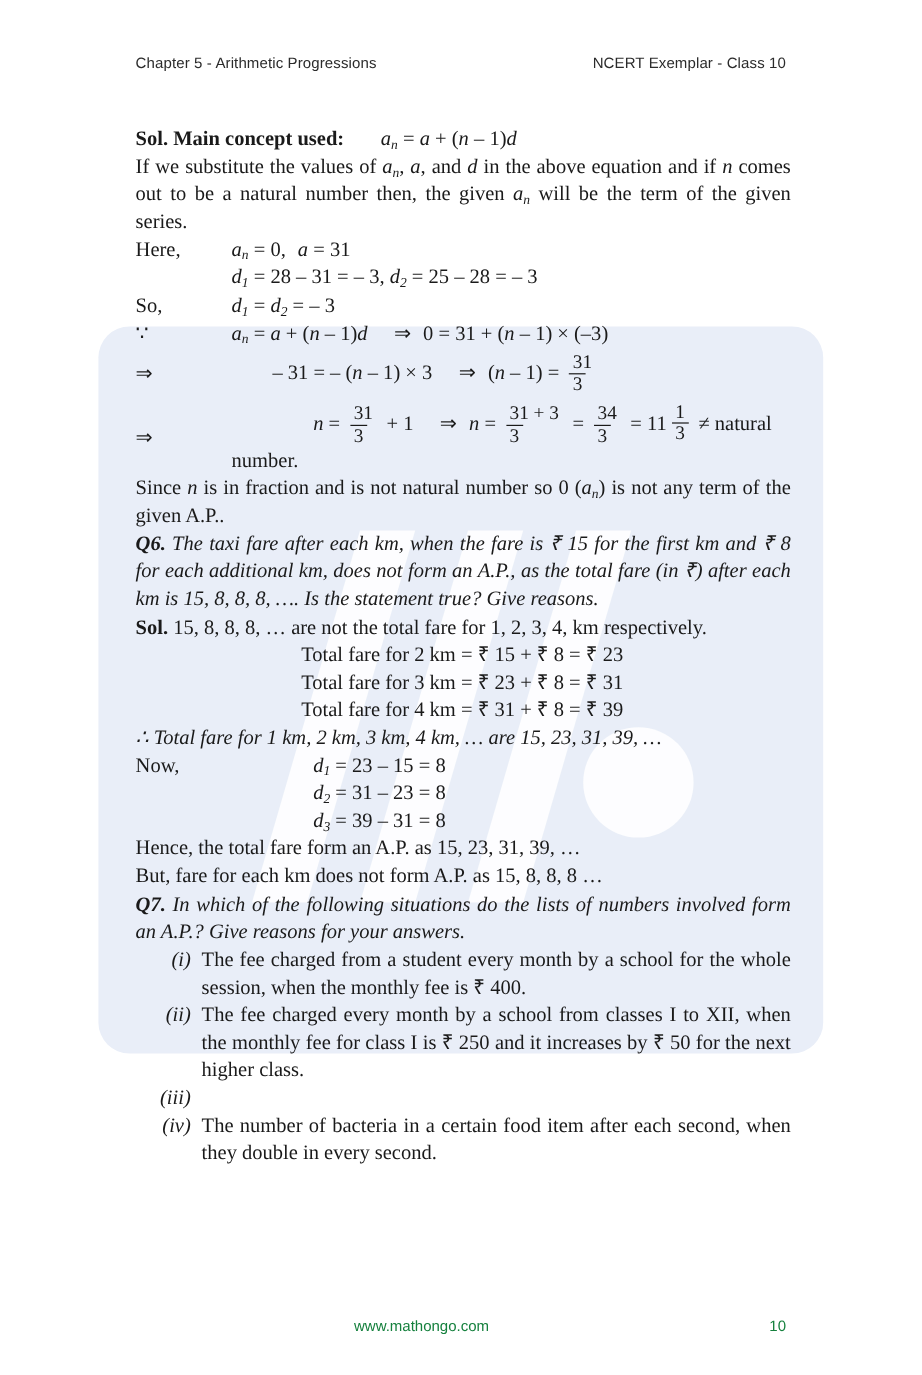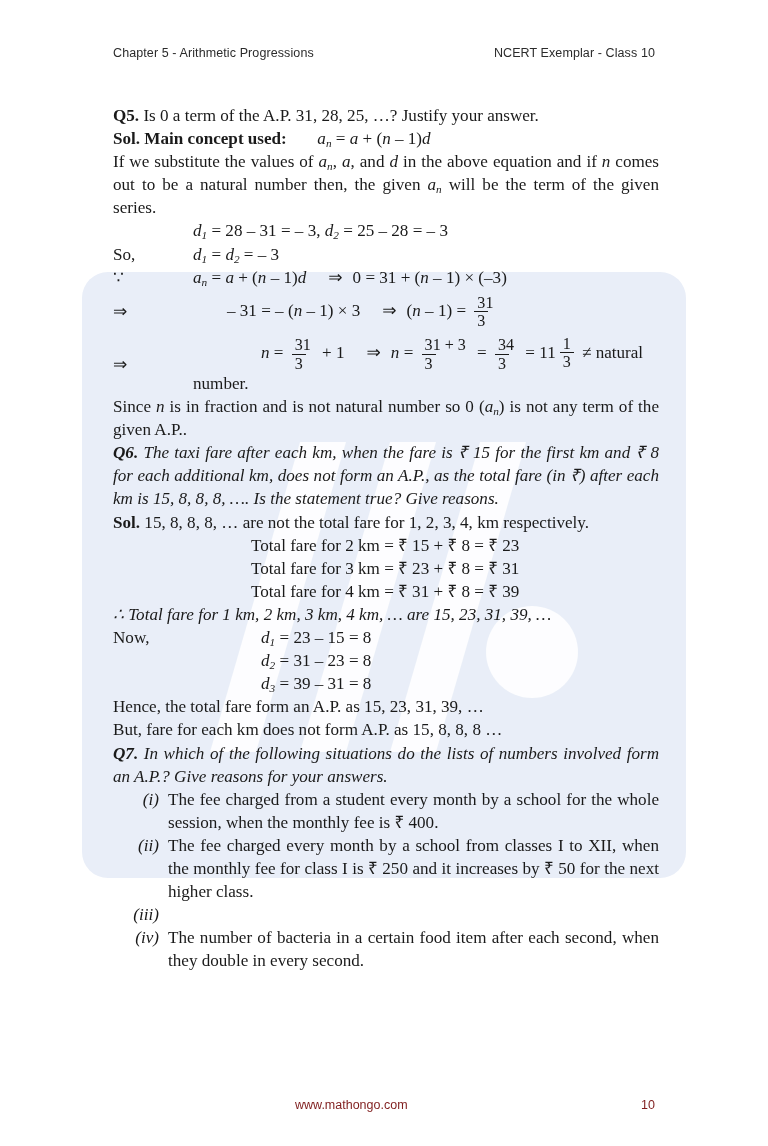--- a/index.html
+++ b/index.html
@@ -74,21 +74,21 @@
   .footer {
     position: absolute;
     bottom: 34px;
     left: 113px;
     right: 113px;
     display: flex;
     justify-content: space-between;
     align-items: baseline;
     font-family: "Liberation Sans", sans-serif;
     font-size: 12.5px;
-    color: #7f1d1d;
+    color: #15803d;
   }
   .footer-url { margin-left: 182px; }
 
   
   .body {
     position: absolute;
     left: 113px;
     top: 104px;
     width: 546px;
     font-size: 17.1px;
@@ -176,35 +176,35 @@
 
   <div class="content">
 
     <div class="runhead">
       <span>Chapter 5 - Arithmetic Progressions</span>
       <span>NCERT Exemplar - Class 10</span>
     </div>
 
     <div class="body">
 
-      <div class="line">
-        <b>Q5.</b>
-        <span>Is 0 a term of the A.P. 31, 28, 25, …? Justify your answer.</span>
-      </div>
 
       <div class="line">
         <b>Sol. Main concept used:</b>
         <span class="gap-m"></span>
         <span><span class="v">a</span><sub>n</sub> = <span class="v">a</span> + (<span class="v">n</span> – 1)<span class="v">d</span></span>
       </div>
 
       <div class="para">
         If we substitute the values of <span class="v">a</span><sub>n</sub>, <span class="v">a</span>, and <span class="v">d</span> in the above equation and if <span class="v">n</span> comes out to be a natural number then, the given <span class="v">a</span><sub>n</sub> will be the term of the given series.
       </div>
 
+      <div class="row">
+        <span class="lab">Here,</span>
+        <span class="expr"><span class="v">a</span><sub>n</sub> = 0,<span class="gap-s"></span><span class="v">a</span> = 31</span>
+      </div>
 
       <div class="row">
         <span class="lab"></span>
         <span class="expr"><span class="v">d</span><sub>1</sub> = 28 – 31 = – 3, <span class="v">d</span><sub>2</sub> = 25 – 28 = – 3</span>
       </div>
 
       <div class="row">
         <span class="lab">So,</span>
         <span class="expr"><span class="v">d</span><sub>1</sub> = <span class="v">d</span><sub>2</sub> = – 3</span>
       </div>

